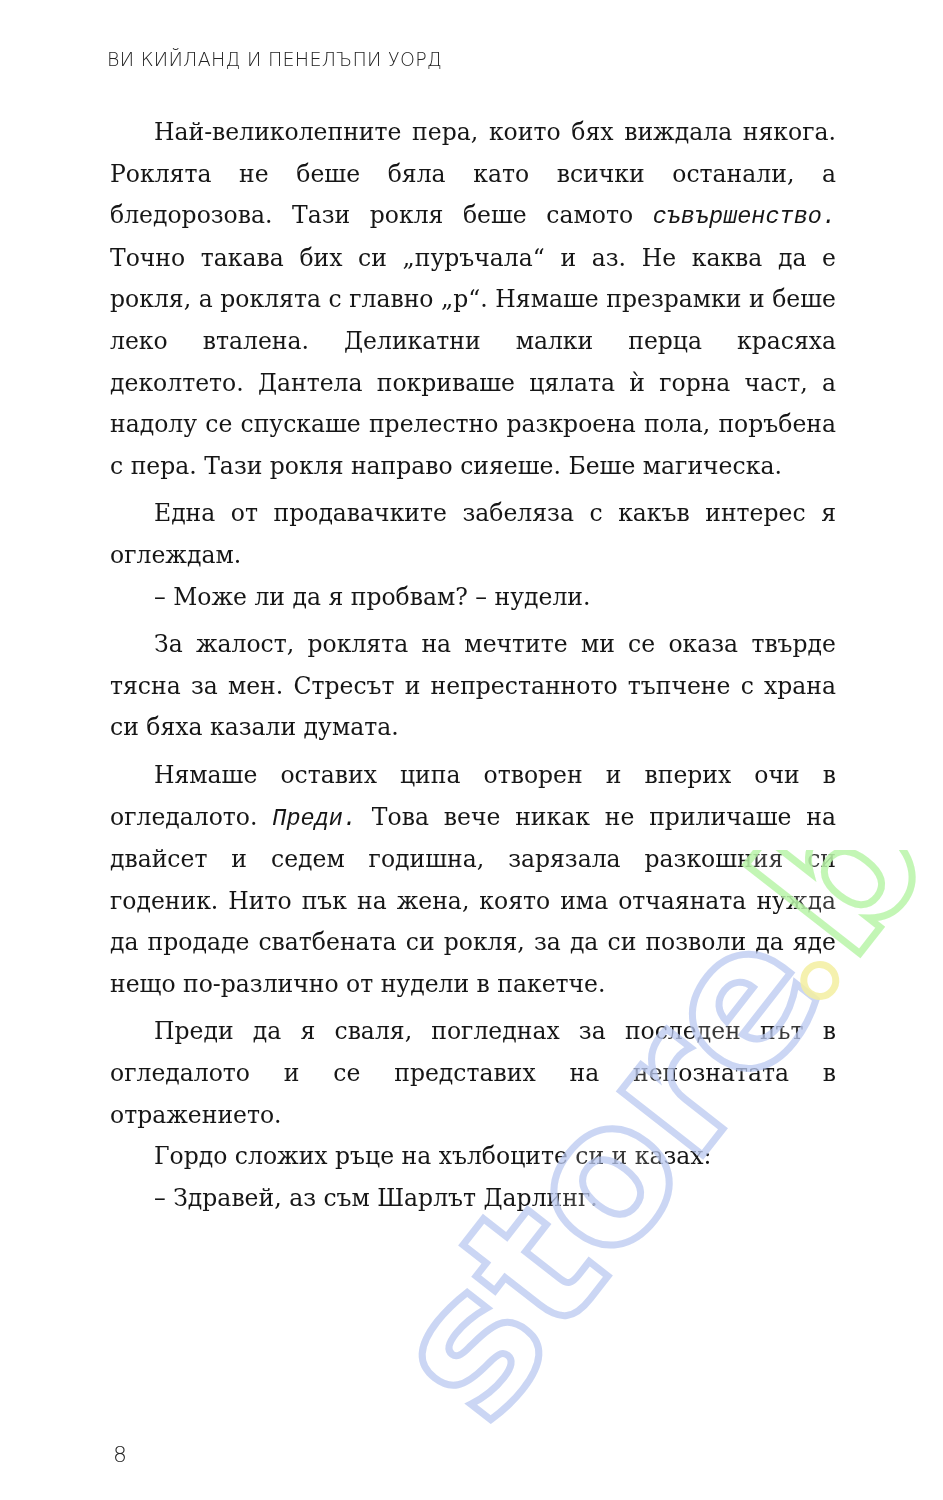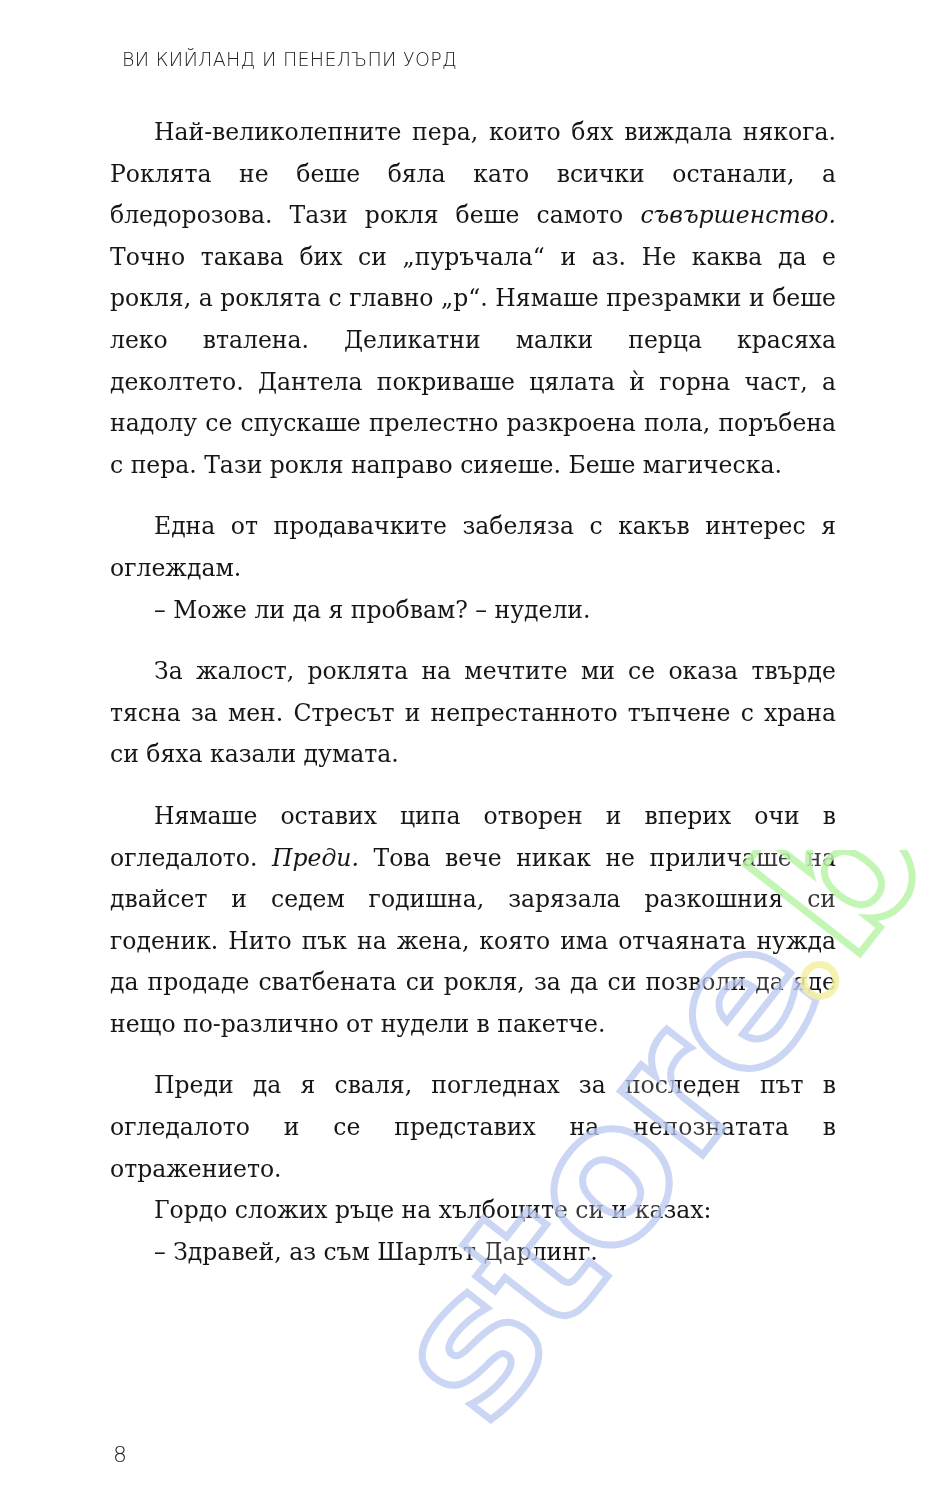--- a/index.html
+++ b/index.html
@@ -1,33 +1,33 @@
 <!DOCTYPE html>
 <html><head>
 <meta charset="utf-8">
 <style>
   html, body { margin: 0; padding: 0; }
   body {
     width: 943px; height: 1500px; background: #ffffff; position: relative; overflow: hidden;
     color: #1a1a1a;
   }
   .running-head {
-    position: absolute; left: 122px; top: 48px;
+    position: absolute; left: 107px; top: 48px;
     font-family: "DejaVu Sans", sans-serif; font-size: 19px; letter-spacing: 0.3px;
     color: #222; font-weight: 300;
   }
   .text-block {
     position: absolute; left: 110px; top: 112px; width: 726px;
     font-family: "DejaVu Serif", serif; font-size: 23.5px; line-height: 41.6px;
     color: #161616;
   }
   .text-block p { margin: 0; text-align: justify; text-align-last: left; }
   .text-block p.indent { text-indent: 44px; }
-  .text-block p.gap { margin-top: 20px; }
-  .text-block .it { font-style: italic; }
+  .text-block p.gap { margin-top: 6px; }
+  .text-block .it { font-style: italic; font-family: Liberation Mono, monospace; }
   .folio {
     position: absolute; left: 113px; top: 1442px;
     font-family: "DejaVu Sans", sans-serif; font-size: 22px; color: #222; font-weight: 300;
   }
   .watermark {
     position: absolute; left: 330px; top: 850px; width: 620px; height: 640px; pointer-events: none;
   }
 </style>
 </head>
 <body>

